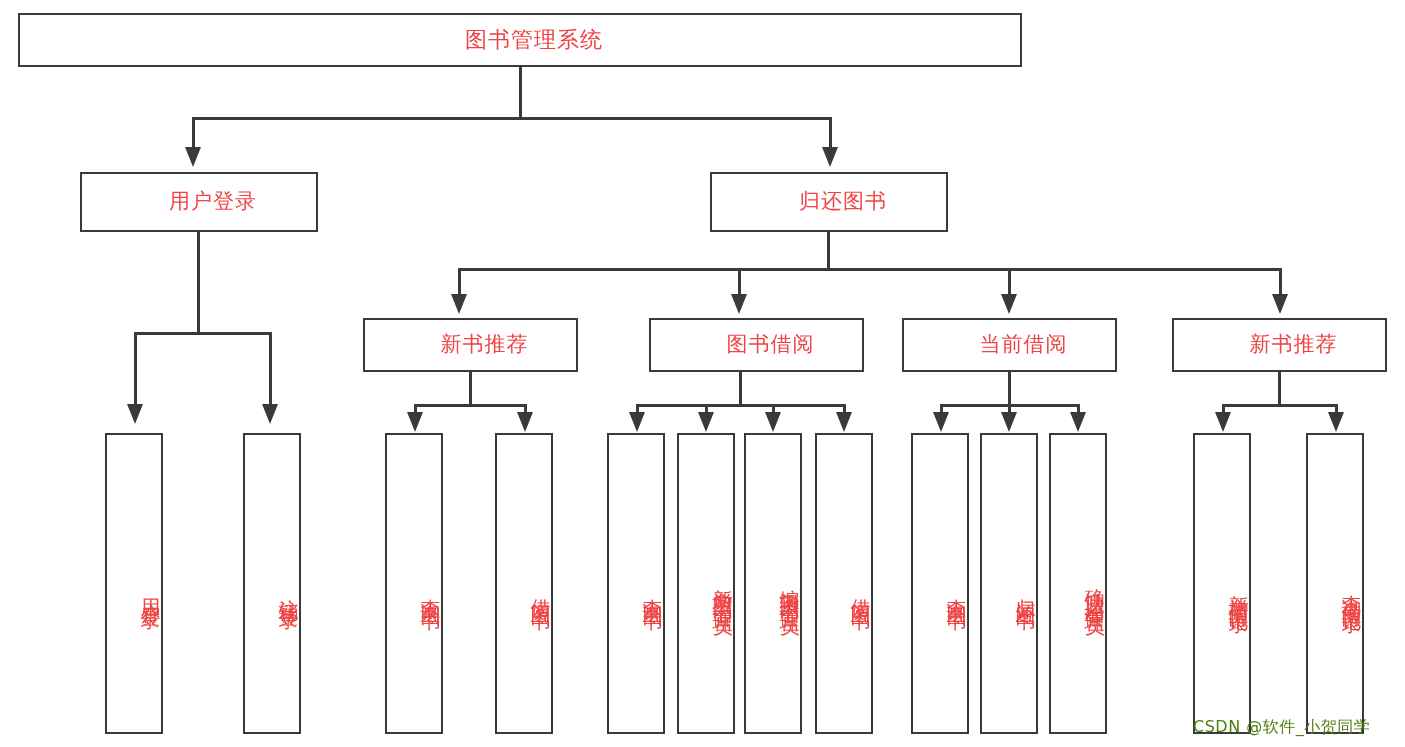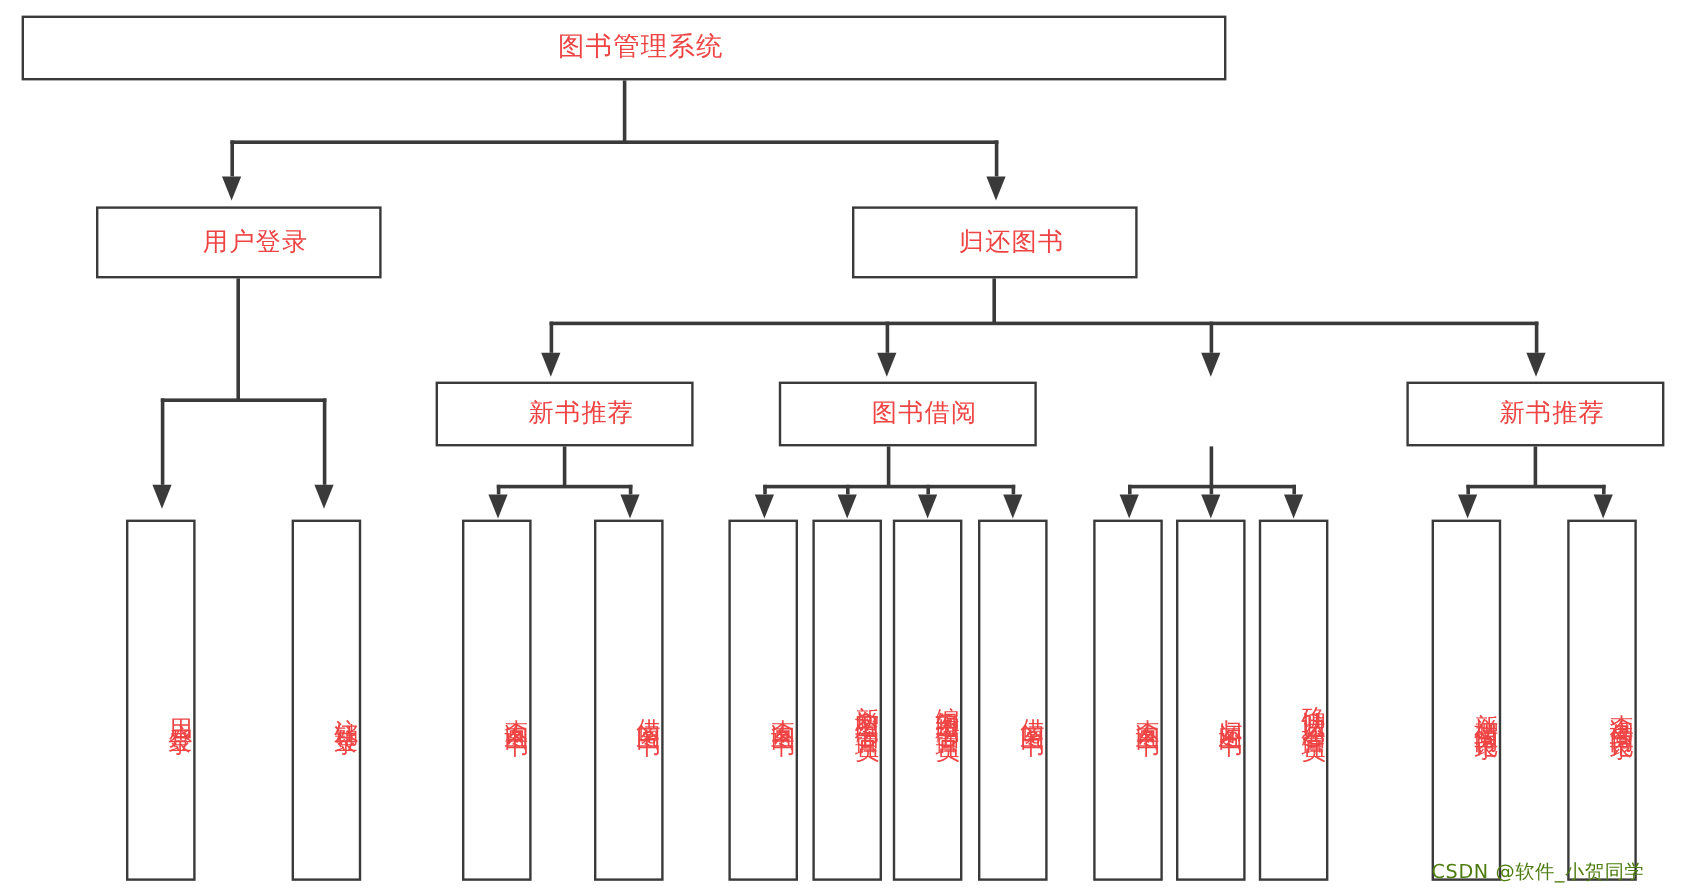--- a/index.html
+++ b/index.html
@@ -109,20 +109,21 @@
   <div class="arrow" style="left:451px;top:294px;"></div>
   <div class="vline" style="left:738px;top:268px;width:3px;height:26px;"></div>
   <div class="arrow" style="left:731px;top:294px;"></div>
   <div class="vline" style="left:1008px;top:268px;width:3px;height:26px;"></div>
   <div class="arrow" style="left:1001px;top:294px;"></div>
   <div class="vline" style="left:1279px;top:268px;width:3px;height:26px;"></div>
   <div class="arrow" style="left:1272px;top:294px;"></div>
 
   <div class="node horiz" style="left:363px;top:318px;width:215px;height:54px;">新书推荐</div>
   <div class="node horiz" style="left:633px;top:318px;width:215px;height:54px;margin-left:16px;">图书借阅</div>
+  <div class="node horiz" style="left:902px;top:318px;width:215px;height:54px;">当前借阅</div>
   <div class="node horiz" style="left:1172px;top:318px;width:215px;height:54px;">新书推荐</div>
 
   <div class="vline" style="left:469px;top:372px;width:3px;height:33px;"></div>
   <div class="hline" style="left:414px;top:404px;width:113px;height:3px;"></div>
   <div class="vline" style="left:414px;top:404px;width:3px;height:8px;"></div>
   <div class="arrow" style="left:407px;top:412px;"></div>
   <div class="vline" style="left:524px;top:404px;width:3px;height:8px;"></div>
   <div class="arrow" style="left:517px;top:412px;"></div>
 
   <div class="vline" style="left:739px;top:372px;width:3px;height:33px;"></div>

